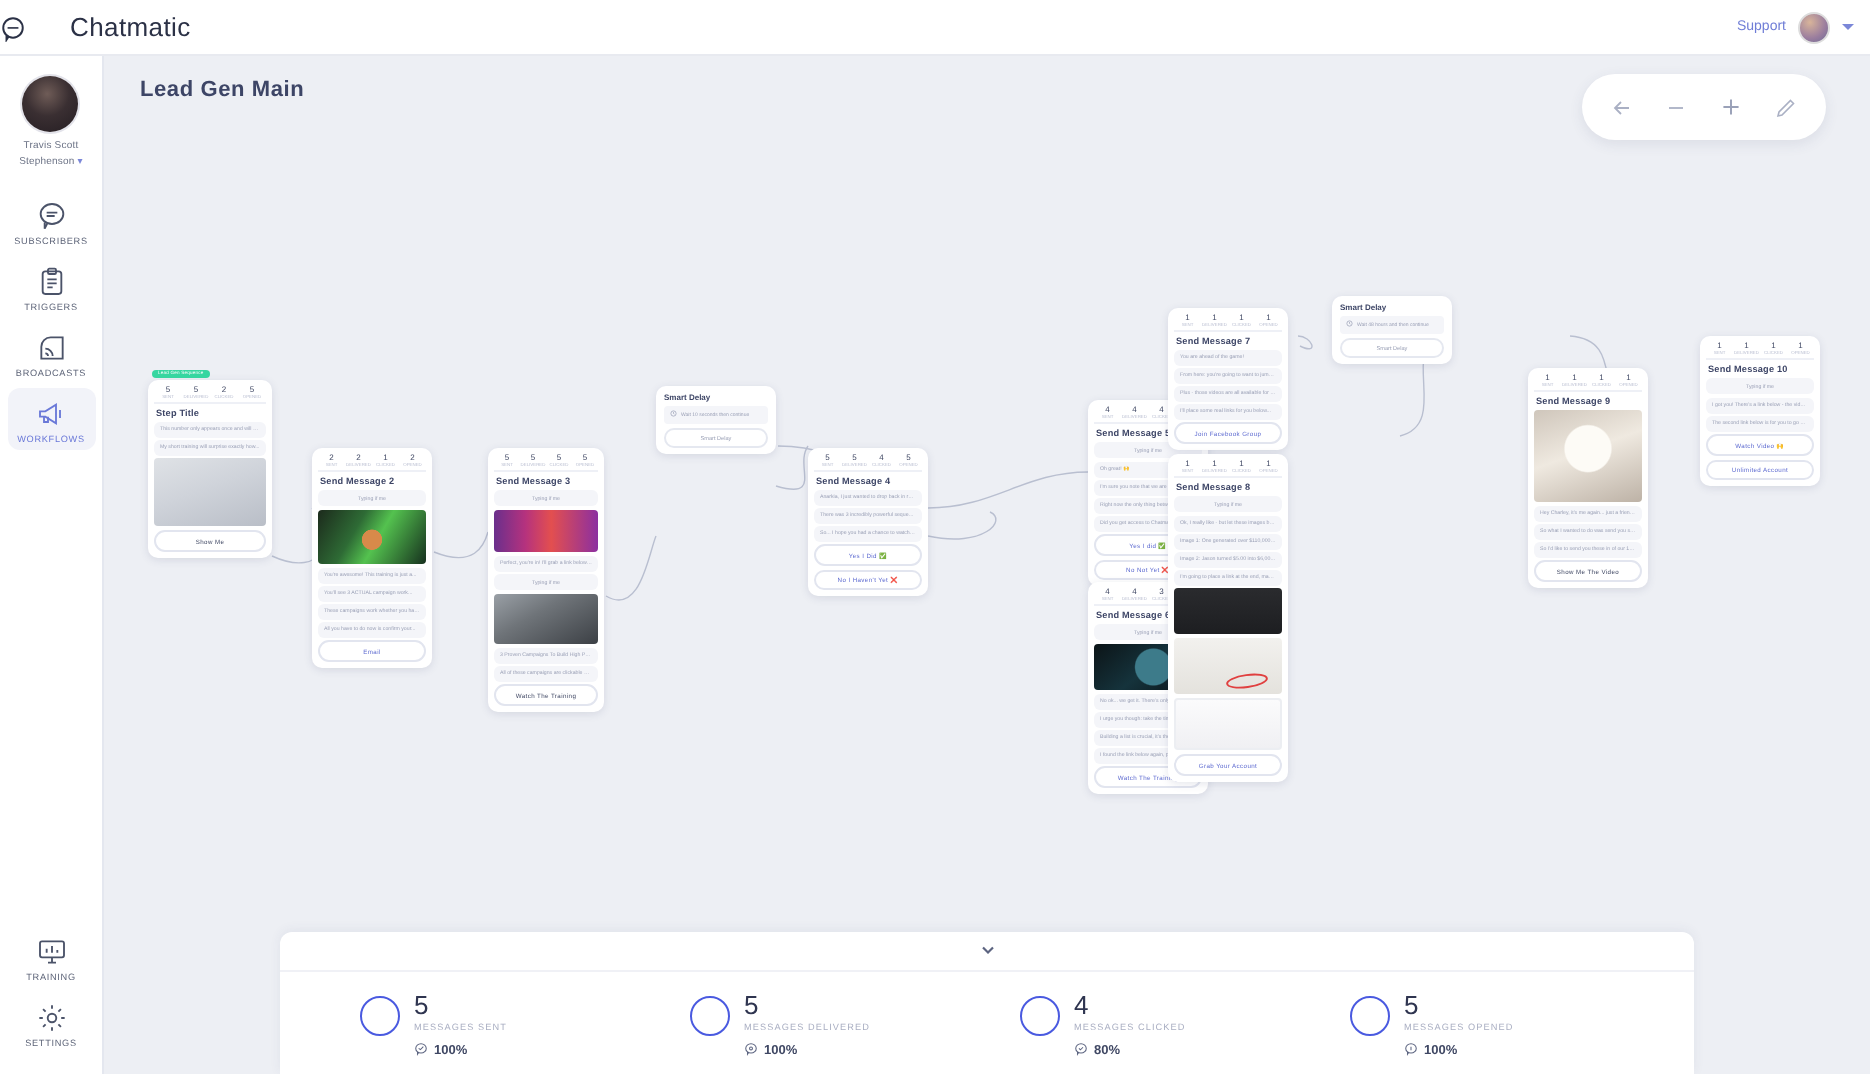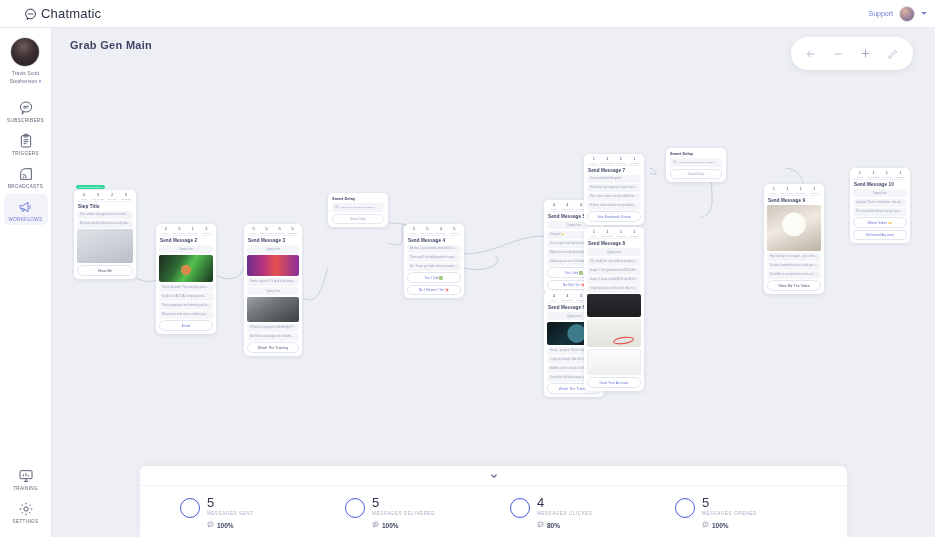--- a/index.html
+++ b/index.html
@@ -10,21 +10,21 @@
     overflow: hidden;
   }
   #app { position: relative; width: 935px; height: 537px; }
 
   
   #topbar {
     position: absolute; left: 0; top: 0; width: 935px; height: 28px;
     background: #ffffff; border-bottom: 1px solid #e8eaf0;
     display: flex; align-items: center; z-index: 40;
   }
-  .brand { display: flex; align-items: center; gap: 4px; padding-left: 24px; }
+  .brand { display: flex; align-items: flex-end; gap: 22px; padding-left: 0; }
   .brand-mark { width: 13px; height: 13px; }
   .brand-name { font-size: 13px; color: #2b3146; letter-spacing: .2px; }
   .top-right { margin-left: auto; display: flex; align-items: center; gap: 6px; padding-right: 8px; }
   .support-link { font-size: 7px; color: #6f7dd6; text-decoration: none; }
   .avatar-top {
     width: 16px; height: 16px; border-radius: 50%;
     background: radial-gradient(circle at 35% 30%, #d8b49a, #9a7d9e 60%, #6c6a94);
     border: 1px solid #ddd;
   }
   .caret-down {
@@ -250,21 +250,21 @@
             <circle cx="12" cy="12" r="3.2"></circle>
             <path d="M12 2.5v2.6M12 18.9v2.6M21.5 12h-2.6M5.1 12H2.5M18.7 5.3l-1.9 1.9M7.2 16.8l-1.9 1.9M18.7 18.7l-1.9-1.9M7.2 7.2L5.3 5.3"></path>
           </svg></span>
         <span class="navlabel">SETTINGS</span>
       </div>
     </div>
   </div>
 
   <div id="canvas">
 
-    <div id="page-title">Grab Gen Main</div>
+    <div id="page-title">Lead Gen Main</div>
 
     <div id="zoom-toolbar">
       <span class="zbtn">
         <svg viewBox="0 0 24 24" width="12" height="12" fill="none" stroke="#aab0c4" stroke-width="1.8">
             <path d="M19 12H5M11 6l-6 6 6 6"></path>
           </svg>
       </span>
       <span class="zbtn">
         <svg viewBox="0 0 24 24" width="12" height="12" fill="none" stroke="#aab0c4" stroke-width="1.8">
             <path d="M5 12h14"></path>

